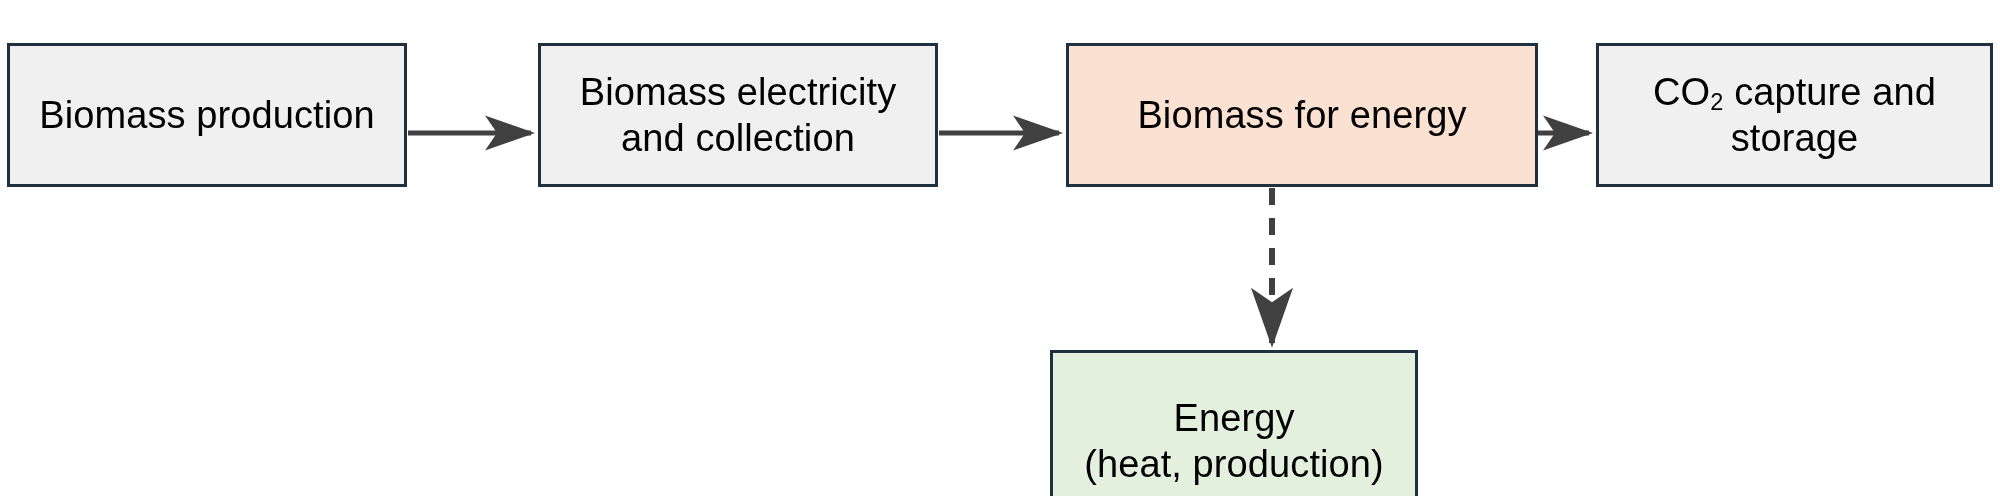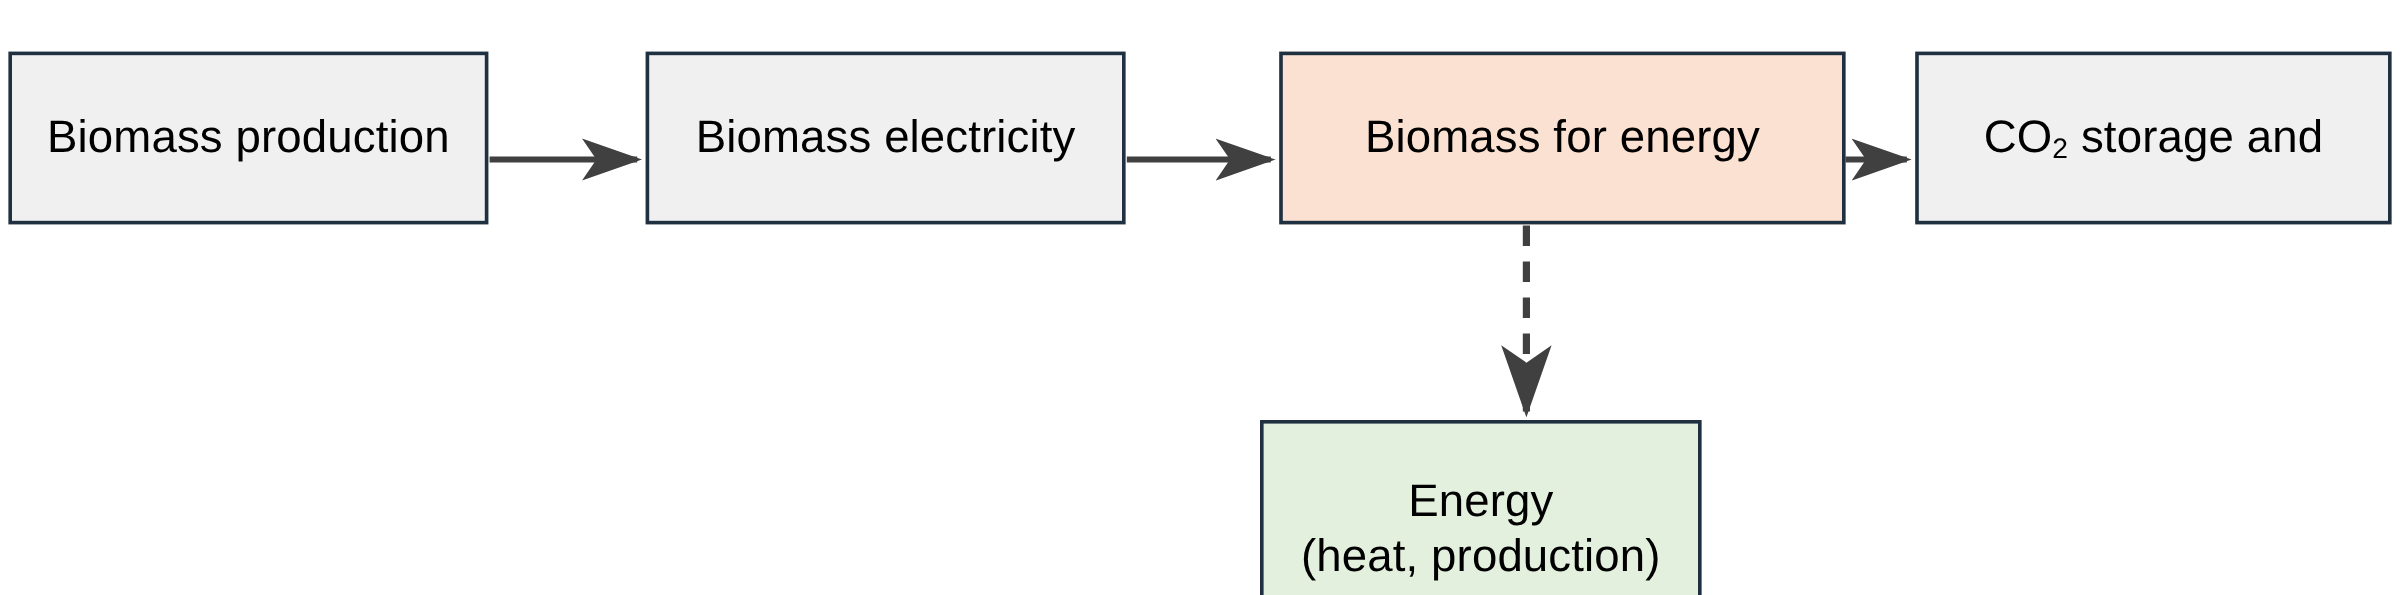--- a/index.html
+++ b/index.html
@@ -73,32 +73,34 @@
     <line x1="1272" y1="148" x2="1272" y2="303" stroke="#404040" stroke-width="6" stroke-dasharray="17 13" marker-end="url(#arrowhead)"></line>
   </svg>
 
   <div class="node" style="left:7px; top:3px; width:400px; height:144px; background:#f0f0f0;">
     <span class="label">Biomass production</span>
   </div>
 
   <div class="node" style="left:538px; top:3px; width:400px; height:144px; background:#f0f0f0;">
     <span class="label">
       <span>Biomass electricity</span><br>
+      <span>and collection</span>
     </span>
   </div>
 
   <div class="node" style="left:1066px; top:3px; width:472px; height:144px; background:#fae1d2;">
     <span class="label">
       <span>Biomass for energy</span><br>
     </span>
   </div>
 
   <div class="node" style="left:1596px; top:3px; width:397px; height:144px; background:#f0f0f0;">
     <span class="label">
-      <span>CO</span><sub>2</sub><span> storage and</span><br>
+      <span>CO</span><sub>2</sub><span> capture and</span><br>
+      <span>storage</span>
     </span>
   </div>
 
   <div class="node" style="left:1050px; top:310px; width:368px; height:182px; background:#e4f0de;">
     <span class="label">
       <span>Energy</span><br>
       <span>(heat, production)</span>
     </span>
   </div>
 

